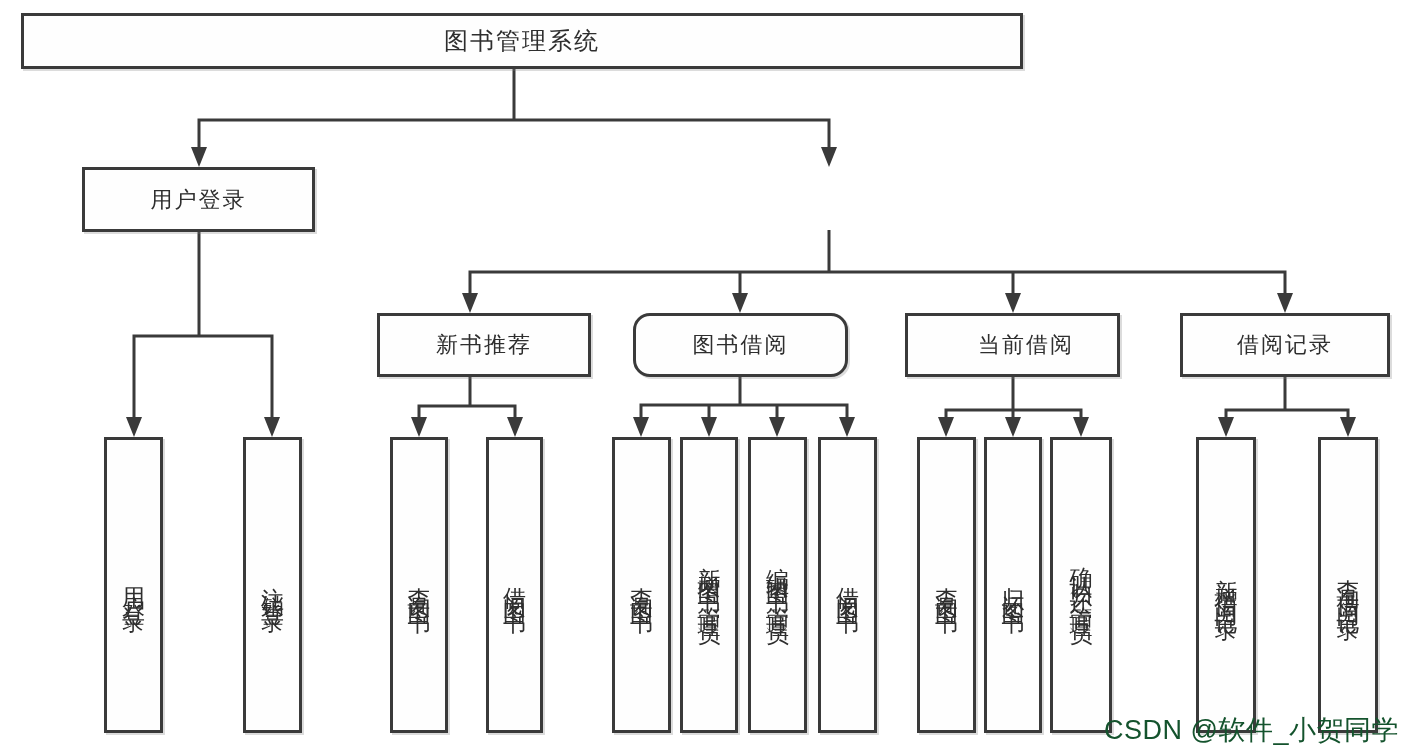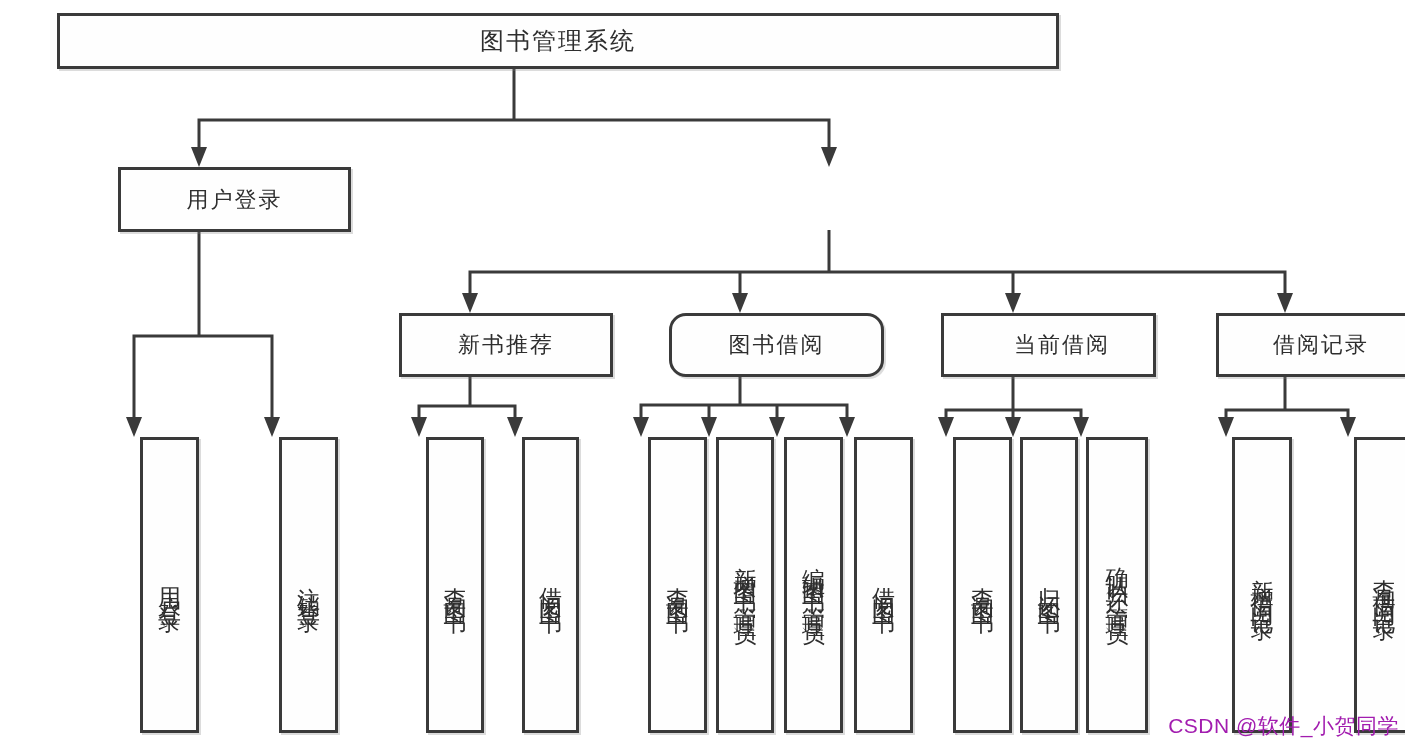--- a/index.html
+++ b/index.html
@@ -25,38 +25,37 @@
   .node {
     position: absolute;
     box-sizing: border-box;
     border: 3px solid #3a3a3a;
     background: #fefefe;
     display: flex;
     align-items: center;
     justify-content: center;
     color: #2e2e2e;
     box-shadow: 2px 2px 0 rgba(130,130,130,0.28);
-    margin-left: 36px;
   }
   .node.h { font-size: 22px; letter-spacing: 2px; }
   .node.root { font-size: 24px; letter-spacing: 2px; }
   .node.v span {
     writing-mode: vertical-rl;
     text-orientation: mixed;
     font-size: 23px;
     letter-spacing: 8px;
     line-height: 1;
     white-space: nowrap;
   }
   .watermark {
     position: absolute;
     top: 712px;
     right: 6px;
-    font-size: 21px;
-    color: #a21caf;
+    font-size: 27px;
+    color: #14532d;
     letter-spacing: 0.5px;
     white-space: nowrap;
     z-index: 10;
   }
 </style>
 </head>
 <body>
 
 <div class="stage">
 
@@ -84,21 +83,21 @@
   </svg>
 
   <div class="node h root" style="left:21px; top:13px; width:1002px; height:56px;">
     <span>图书管理系统</span>
   </div>
 
   <div class="node h" style="left:82px; top:167px; width:233px; height:65px;">
     <span>用户登录</span>
   </div>
 
-  <div class="node h" style="left:363px; top:313px; width:214px; height:64px;align-items:center;">
+  <div class="node h" style="left:377px; top:313px; width:214px; height:64px;align-items:center;">
     <span>新书推荐</span>
   </div>
   <div class="node h" style="left:633px; top:313px; width:215px; height:64px;border-radius:17px;">
     <span>图书借阅</span>
   </div>
   <div class="node h" style="left:905px; top:313px; width:215px; height:64px;padding-left:27px;">
     <span>当前借阅</span>
   </div>
   <div class="node h" style="left:1180px; top:313px; width:210px; height:64px;">
     <span>借阅记录</span>

